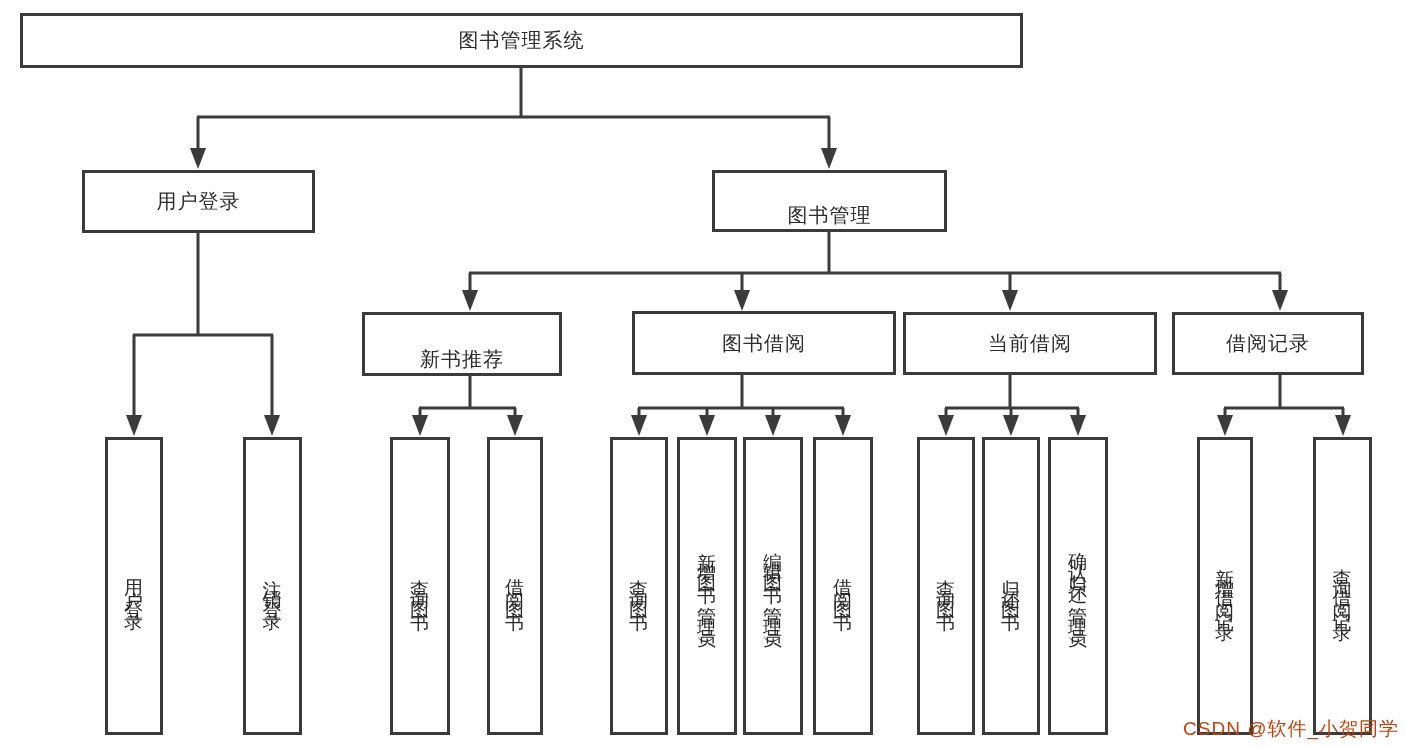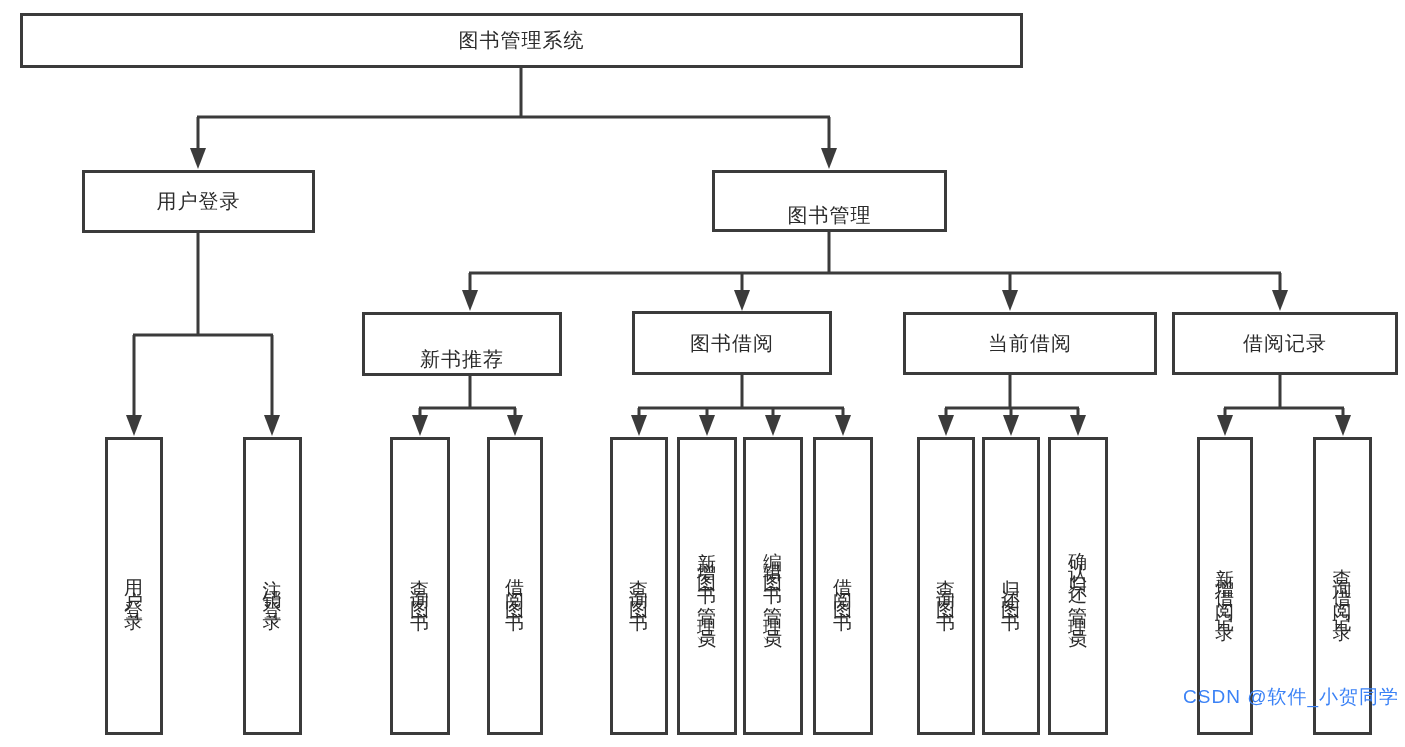--- a/index.html
+++ b/index.html
@@ -46,23 +46,23 @@
   }
   .vbox .vtext {
     writing-mode: vertical-rl;
     letter-spacing: 11px;
     line-height: 1;
     white-space: nowrap;
   }
   .watermark {
     position: absolute;
     right: 6px;
-    top: 684px;
+    top: 716px;
     font-size: 19px;
-    color: #3b82f6;
+    color: #c2410c;
     letter-spacing: 1px;
     z-index: 3;
     white-space: nowrap;
   }
 </style>
 </head>
 <body>
 
 <div class="stage">
 
@@ -113,27 +113,27 @@
   <div class="box hbox" style="left:82px; top:170px; width:233px; height:63px;">
     <span>用户登录</span>
   </div>
   <div class="box hbox" style="left:712px; top:170px; width:235px; height:62px;align-items:flex-end;">
     <span>图书管理</span>
   </div>
 
   <div class="box hbox" style="left:362px; top:312px; width:200px; height:64px;align-items:flex-end;">
     <span>新书推荐</span>
   </div>
-  <div class="box hbox" style="left:632px; top:311px; width:200px; height:64px;">
+  <div class="box hbox" style="left:632px; top:311px; width:264px; height:64px;">
     <span>图书借阅</span>
   </div>
   <div class="box hbox" style="left:903px; top:312px; width:254px; height:63px;">
     <span>当前借阅</span>
   </div>
-  <div class="box hbox" style="left:1172px; top:312px; width:226px; height:63px;">
+  <div class="box hbox" style="left:1172px; top:312px; width:192px; height:63px;">
     <span>借阅记录</span>
   </div>
 
   <div class="box vbox" style="left:105px; width:58px;">
     <span class="vtext">用户登录</span>
   </div>
   <div class="box vbox" style="left:243px; width:59px;">
     <span class="vtext">注销登录</span>
   </div>
 

